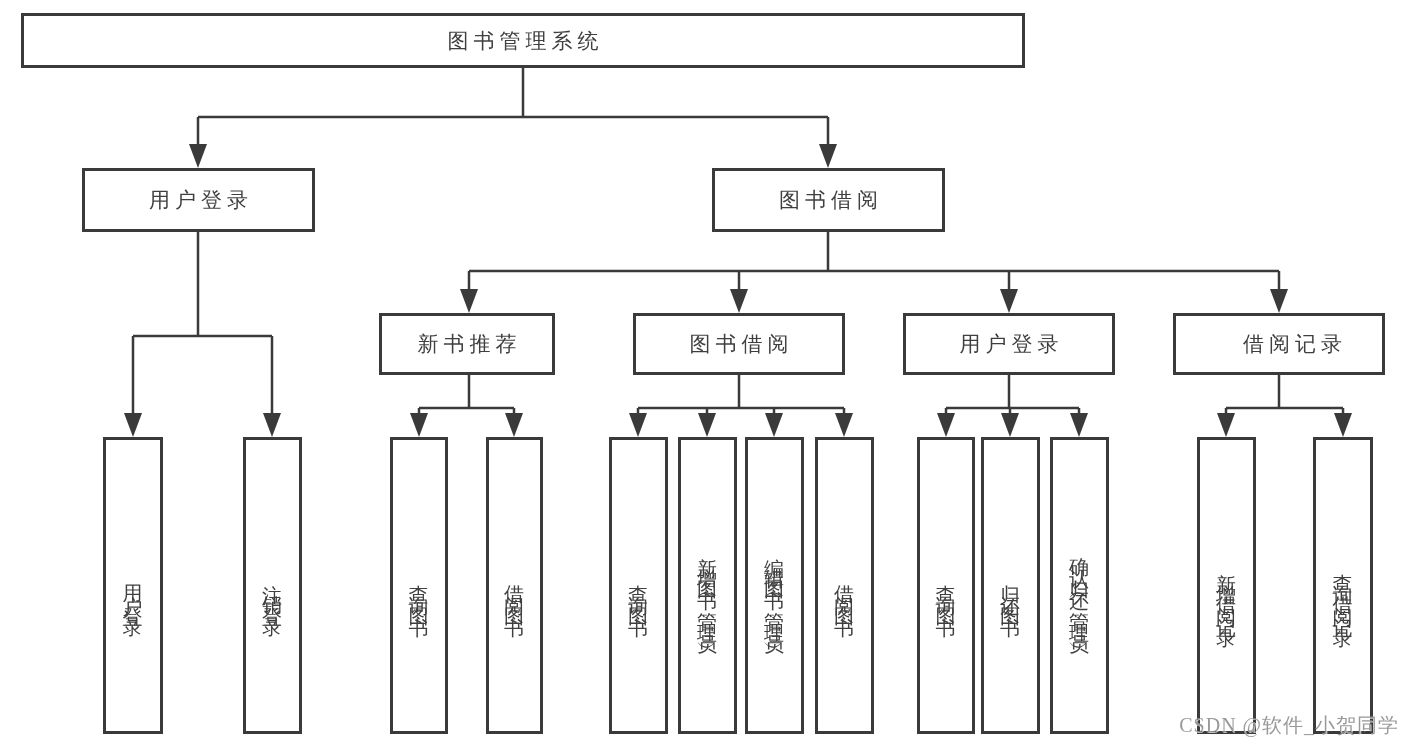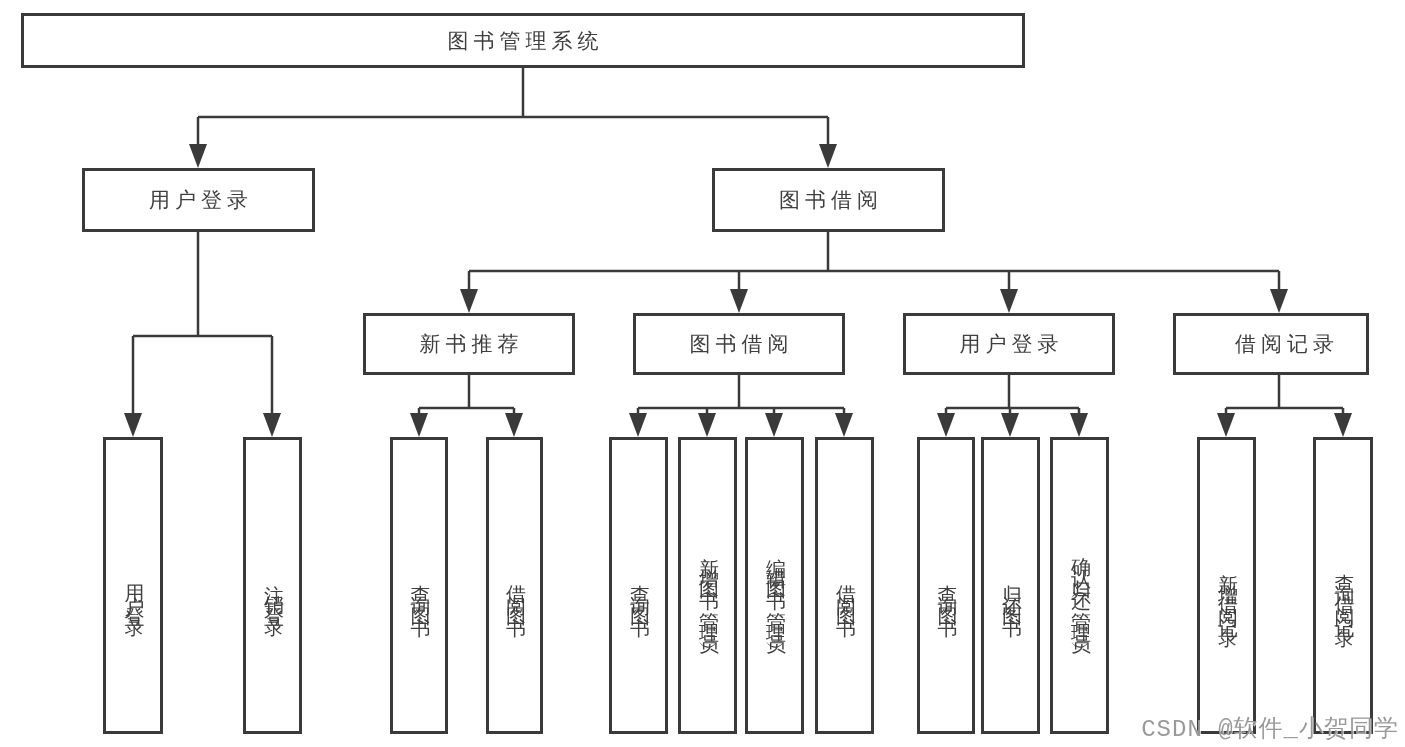--- a/index.html
+++ b/index.html
@@ -6,21 +6,21 @@
     margin: 0;
     padding: 0;
     background: #ffffff;
   }
   #canvas {
     position: relative;
     width: 1405px;
     height: 747px;
     background: #ffffff;
     overflow: hidden;
-    font-family: Liberation Mono, monospace;
+    font-family: Liberation Serif, serif;
   }
   #connectors {
     position: absolute;
     left: 0; top: 0;
     width: 1405px;
     height: 747px;
     pointer-events: none;
   }
   .box {
     position: absolute;
@@ -43,21 +43,21 @@
     text-orientation: mixed;
     font-size: 20px;
     line-height: 1;
     letter-spacing: 11px;
     padding-top: 11px; 
   }
   .watermark {
     position: absolute;
     top: 712px;
     right: 6px;
-    font-size: 24px;
+    font-size: 20px;
     color: rgba(148, 148, 148, 0.95);
     letter-spacing: 1px;
     white-space: nowrap;
     z-index: 5;
     text-shadow: 1px 1px 0 rgba(255,255,255,0.7);
   }
 </style>
 </head>
 <body>
 
@@ -110,30 +110,30 @@
     <span>图书管理系统</span>
   </div>
 
   <div class="box h-box" style="left:82px; top:168px; width:233px; height:64px;">
     <span>用户登录</span>
   </div>
   <div class="box h-box" style="left:712px; top:168px; width:233px; height:64px;">
     <span>图书借阅</span>
   </div>
 
-  <div class="box h-box" style="left:363px; top:313px; width:212px; height:62px;">
+  <div class="box h-box" style="left:379px; top:313px; width:176px; height:62px;">
     <span>新书推荐</span>
   </div>
   <div class="box h-box" style="left:633px; top:313px; width:212px; height:62px;text-align:right;">
     <span>图书借阅</span>
   </div>
   <div class="box h-box" style="left:903px; top:313px; width:212px; height:62px;">
     <span>用户登录</span>
   </div>
-  <div class="box h-box" style="left:1173px; top:313px; width:196px; height:62px;padding-left:32px;">
+  <div class="box h-box" style="left:1173px; top:313px; width:212px; height:62px;padding-left:32px;">
     <span>借阅记录</span>
   </div>
 
   <div class="box v-box" style="left:103px; top:437px; width:60px; height:297px;">
     <span>用户登录</span>
   </div>
   <div class="box v-box" style="left:243px; top:437px; width:59px; height:297px;">
     <span>注销登录</span>
   </div>
 

